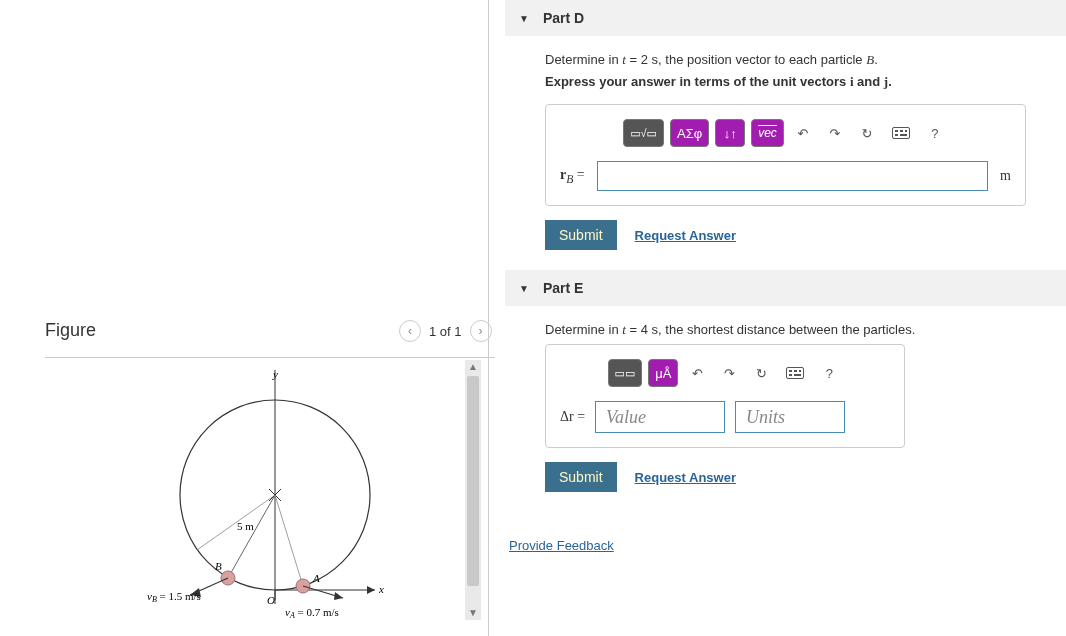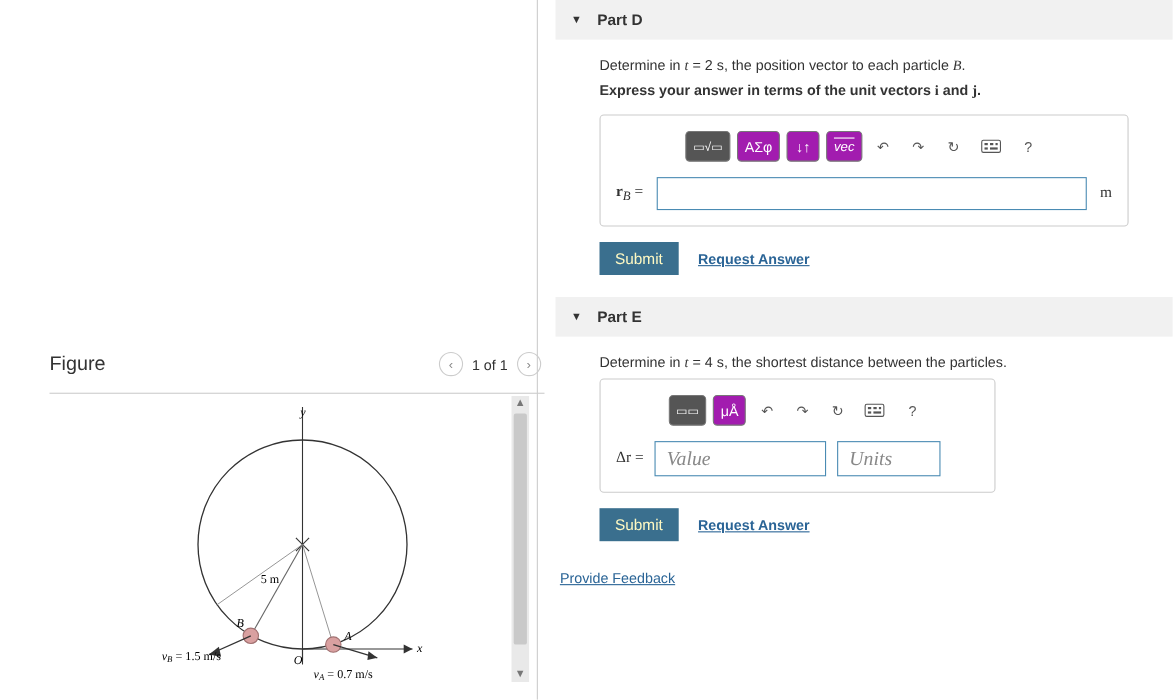--- a/index.html
+++ b/index.html
@@ -229,25 +229,26 @@
     height: 32px;
     border: 1px solid #4a8bb3;
     padding: 4px 10px;
     font-family: "Times New Roman", Times, serif;
     font-style: italic;
     font-size: 18px;
     color: #888;
     display: flex;
     align-items: center;
   }
-  .val-box { width: 156px; }
-  .units-box { width: 94px; }
+  .val-box { width: 130px; }
+  .units-box { width: 110px; }
 
   .feedback-link {
     padding: 6px 0 0 4px;
+    margin-top: 20px;
   }
 
   .kbd-icon {
     display:inline-block; width:18px; height:12px;
     border:1px solid #555; border-radius:2px; position:relative;
   }
   .kbd-icon::before {
     content:""; position:absolute; left:2px; right:2px; top:2px; bottom:2px;
     background:
       linear-gradient(#555,#555) 0 0/3px 2px no-repeat,

